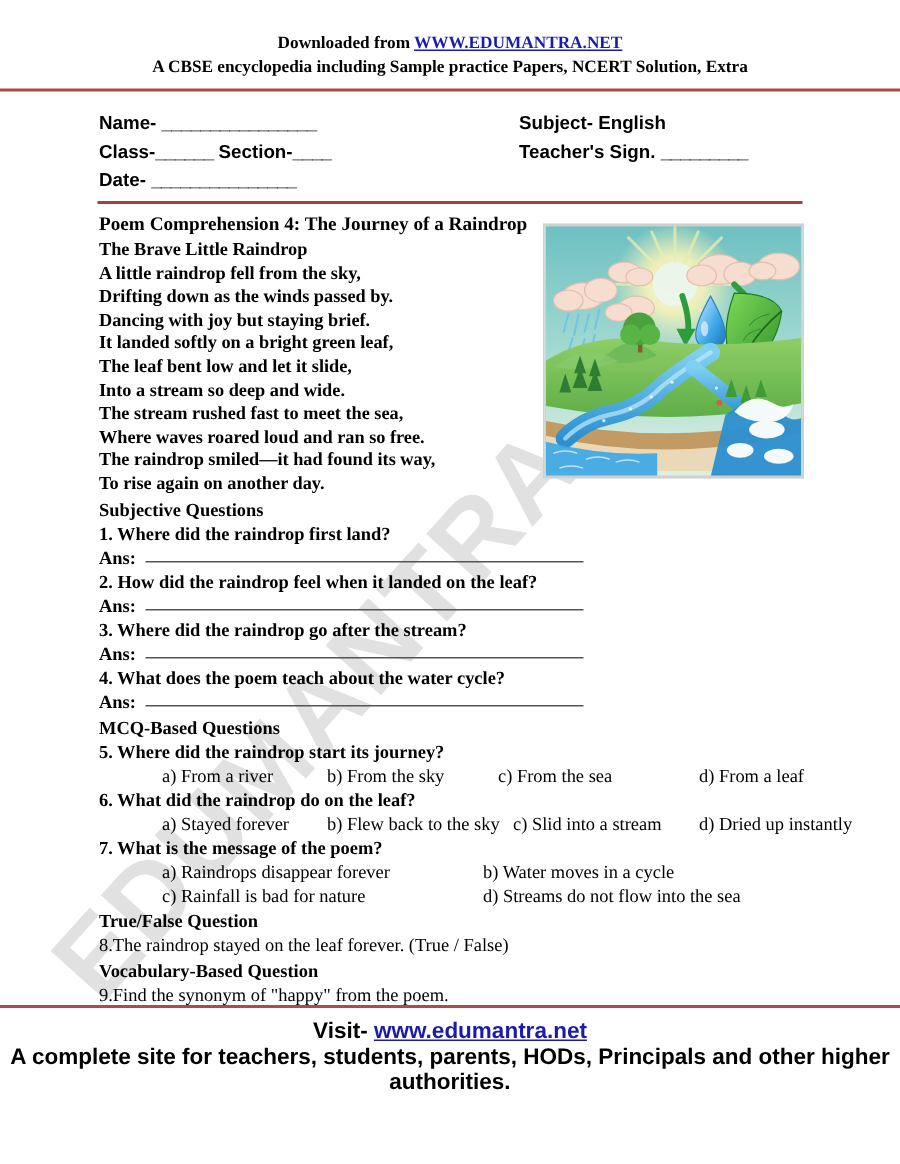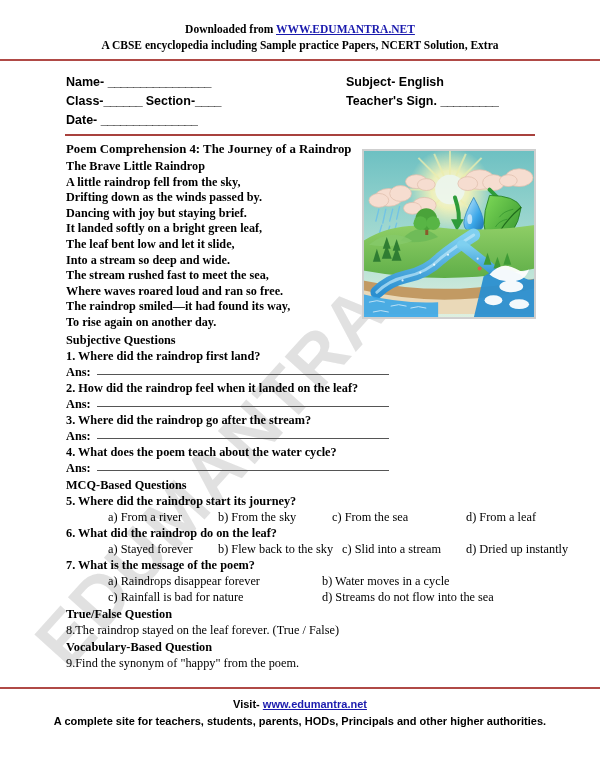--- a/index.html
+++ b/index.html
@@ -182,21 +182,21 @@
   #footer-rule {
     border: 0;
     border-top: 2.5px solid #b04a46;
     margin: 0;
     width: 100%;
   }
   #footer-text {
     text-align: center;
     font-family: "Liberation Sans", sans-serif;
     font-weight: bold;
-    font-size: 11px;
+    font-size: 15px;
     line-height: 17px;
     padding-top: 7px;
   }
   #footer-text a.site-link {
     color: #1a1aad;
     text-decoration: underline;
   }
 </style>
 </head>
 <body>

